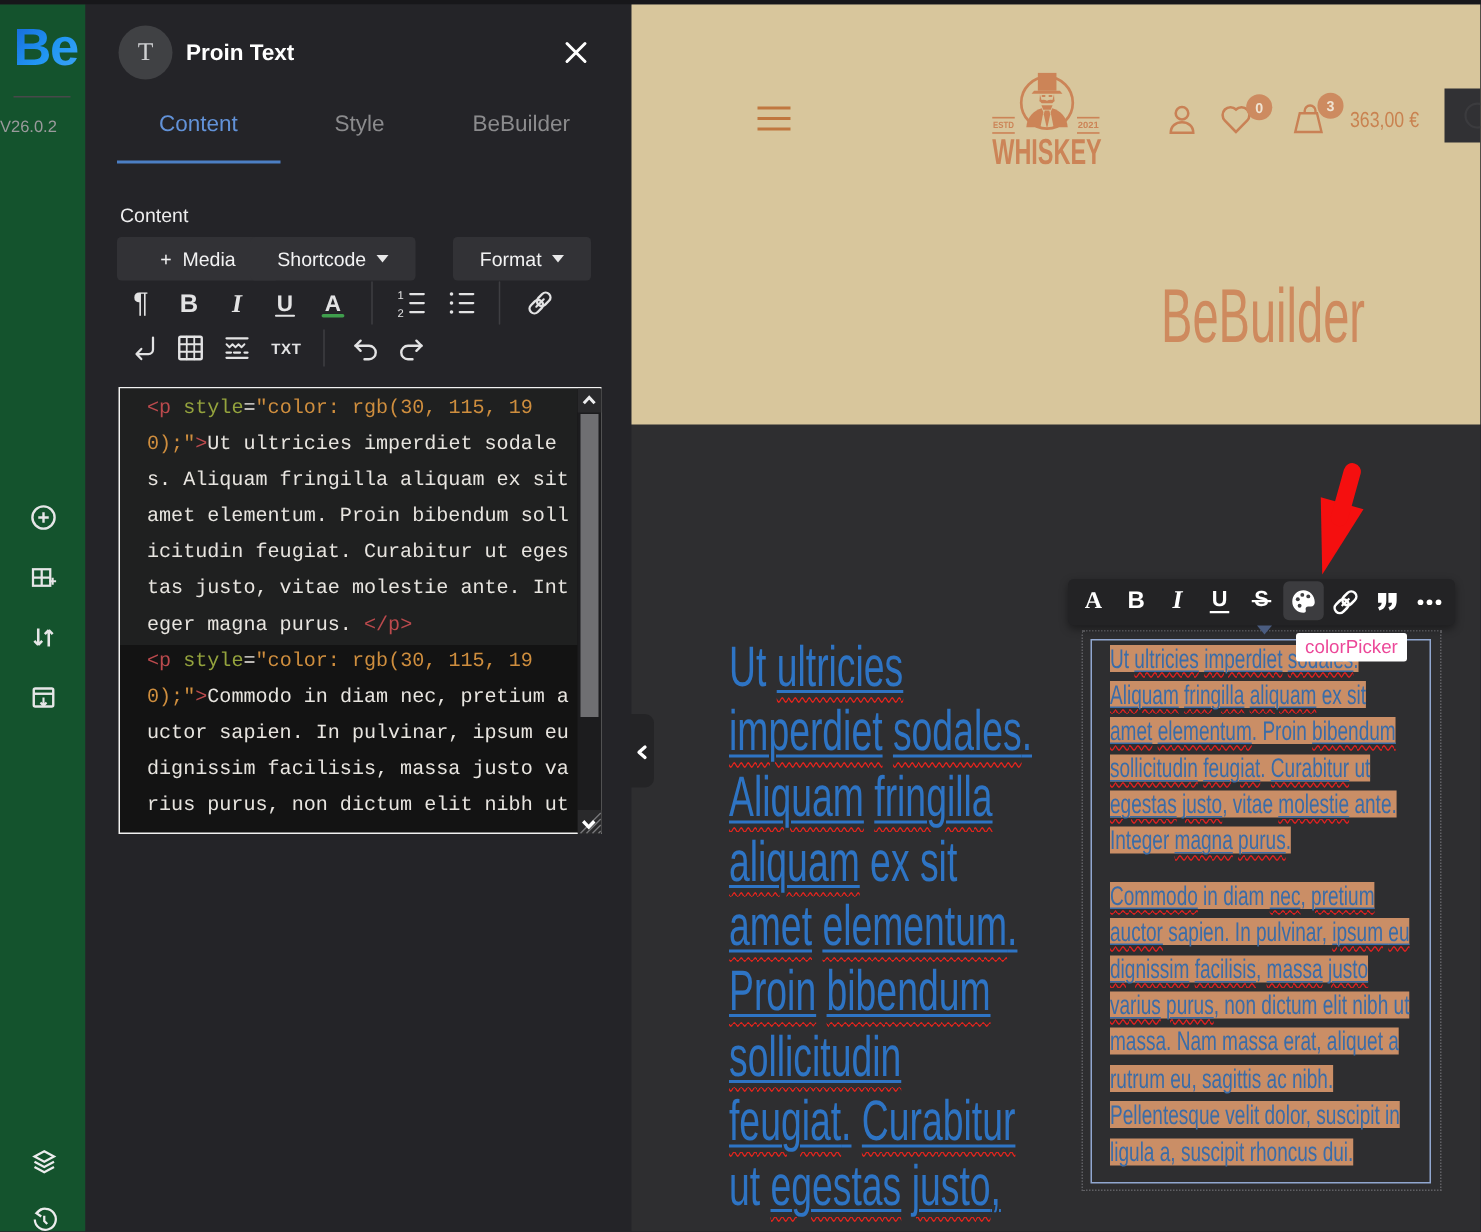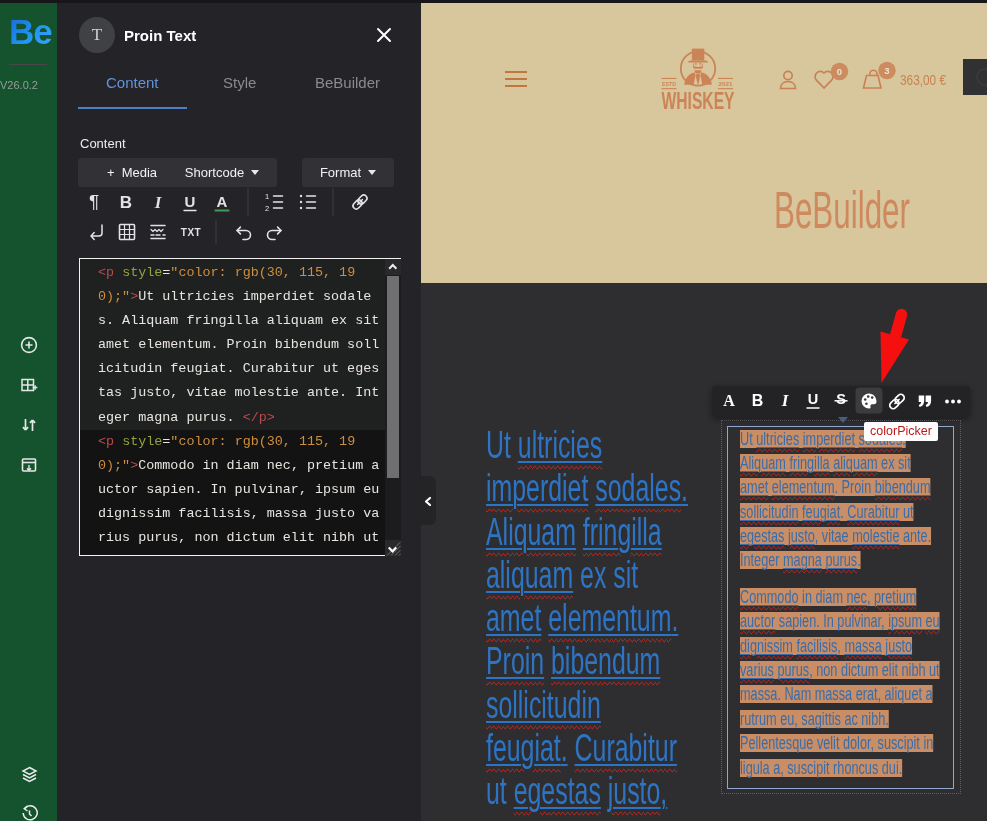--- a/index.html
+++ b/index.html
@@ -86,21 +86,21 @@
   #boxtext .r { font-style:normal; text-decoration:underline wavy #e02020; text-underline-offset:3px;
                 text-decoration-thickness:1px; }
   #boxtext .gap { height:12px; }
 
   
   #fmtbar { left:291px; top:383px; width:258px; height:31px; background:#232325; border-radius:4px;
             box-shadow:0 2px 6px rgba(0,0,0,.4); }
   #fmtcaret { left:417px; top:414px; width:0; height:0; border-left:5px solid transparent;
               border-right:5px solid transparent; border-top:6px solid #4a5c80; }
   #tooltip { left:443px; top:419px; width:74px; height:19px; background:#ffffff; border-radius:2px;
-             color:#b91c1c; font-size:12.5px; text-align:center; line-height:19px; }
+             color:#ec4899; font-size:12.5px; text-align:center; line-height:19px; }
 
   
   #collapse { left:-1px; top:473px; width:16px; height:49px; background:#242426;
               border-radius:0 6px 6px 0; color:#fff; }
 
 </style>
 </head>
 <body>
 <div class="abs" id="topstrip"></div>
 

